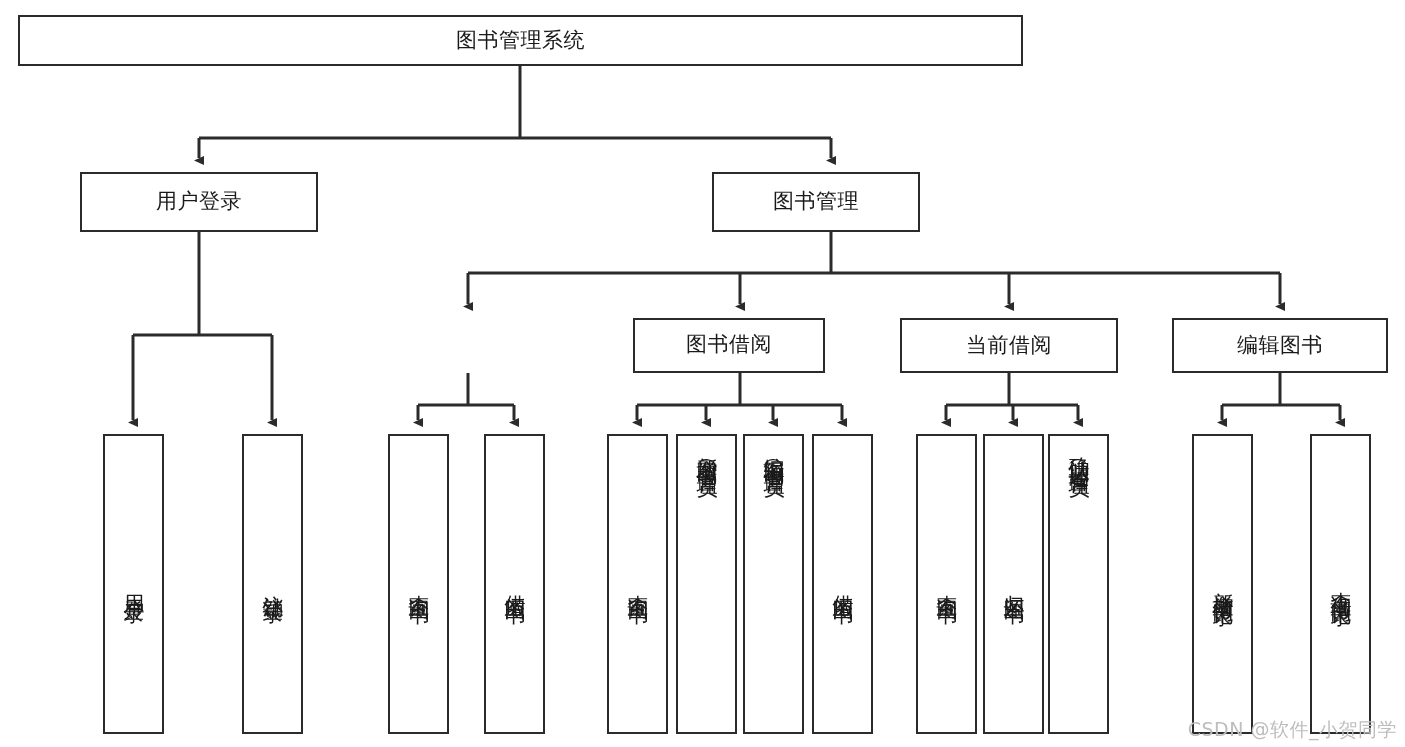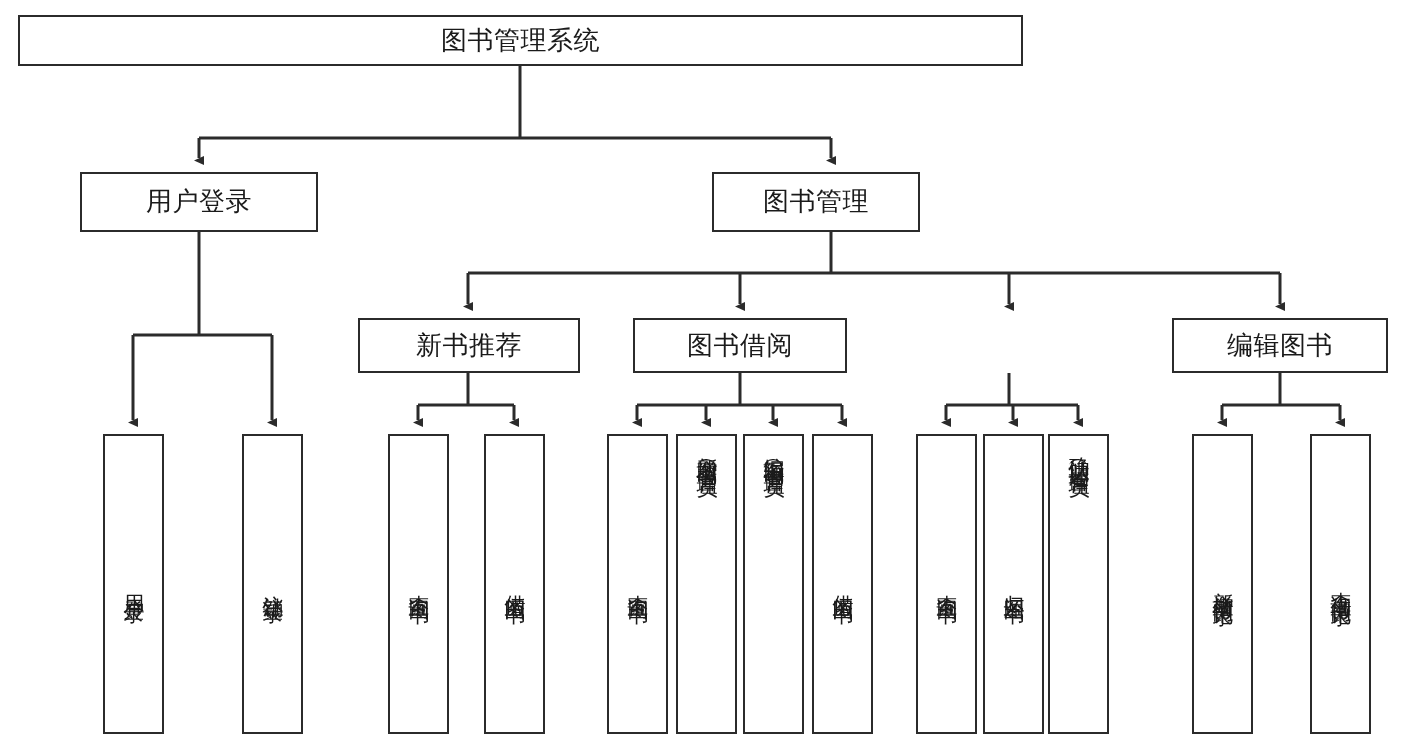--- a/index.html
+++ b/index.html
@@ -37,21 +37,21 @@
     justify-content: center;
     color: #1a1a1a;
   }
   .node-label {
     display: block;
     line-height: 1.12;
     letter-spacing: 0.5px;
     white-space: pre;
   }
   .node.horizontal .node-label {
-    font-size: 26px;
+    font-size: 21px;
     text-align: center;
   }
   .node.vertical {
     align-items: flex-start;
     justify-content: center;
     padding-top: 10px;
   }
   .node.vertical .node-label {
     writing-mode: vertical-rl;
     text-orientation: upright;
@@ -136,25 +136,25 @@
     <span class="node-label">图书管理系统</span>
   </div>
 
   <div class="node horizontal" style="left:80px; top:172px; width:238px; height:60px;">
     <span class="node-label">用户登录</span>
   </div>
   <div class="node horizontal" style="left:712px; top:172px; width:208px; height:60px;">
     <span class="node-label">图书管理</span>
   </div>
 
-  <div class="node horizontal" style="left:358px; top:318px; width:222px; height:55px;">
-    <span class="node-label">新书推荐</span>
-  </div>
-  <div class="node horizontal" style="left:633px; top:318px; width:214px; height:55px;">
+  <div class="node horizontal" style="left:633px; top:318px; width:192px; height:55px;font-family:Liberation Mono, monospace;">
     <span class="node-label">图书借阅</span>
+  </div>
+  <div class="node horizontal" style="left:900px; top:318px; width:218px; height:55px;">
+    <span class="node-label">当前借阅</span>
   </div>
   <div class="node horizontal" style="left:1172px; top:318px; width:216px; height:55px;">
     <span class="node-label">编辑图书</span>
   </div>
 
   <div class="node vertical mid-text" style="left:103px; top:434px; width:61px; height:300px;">
     <span class="node-label">用户登录</span>
   </div>
   <div class="node vertical mid-text" style="left:242px; top:434px; width:61px; height:300px;">
     <span class="node-label">注销登录</span>
@@ -186,14 +186,15 @@
   <div class="node vertical tall-text" style="left:1048px; top:434px; width:61px; height:300px;">
     <span class="node-label">确认归还（管理员）</span>
   </div>
   <div class="node vertical mid-text" style="left:1192px; top:434px; width:61px; height:300px;">
     <span class="node-label">新增借阅记录</span>
   </div>
   <div class="node vertical mid-text" style="left:1310px; top:434px; width:61px; height:300px;">
     <span class="node-label">查询借阅记录</span>
   </div>
 
+  <div class="watermark">CSDN @软件_小贺同学</div>
 
 </div>
 
 </body></html>

